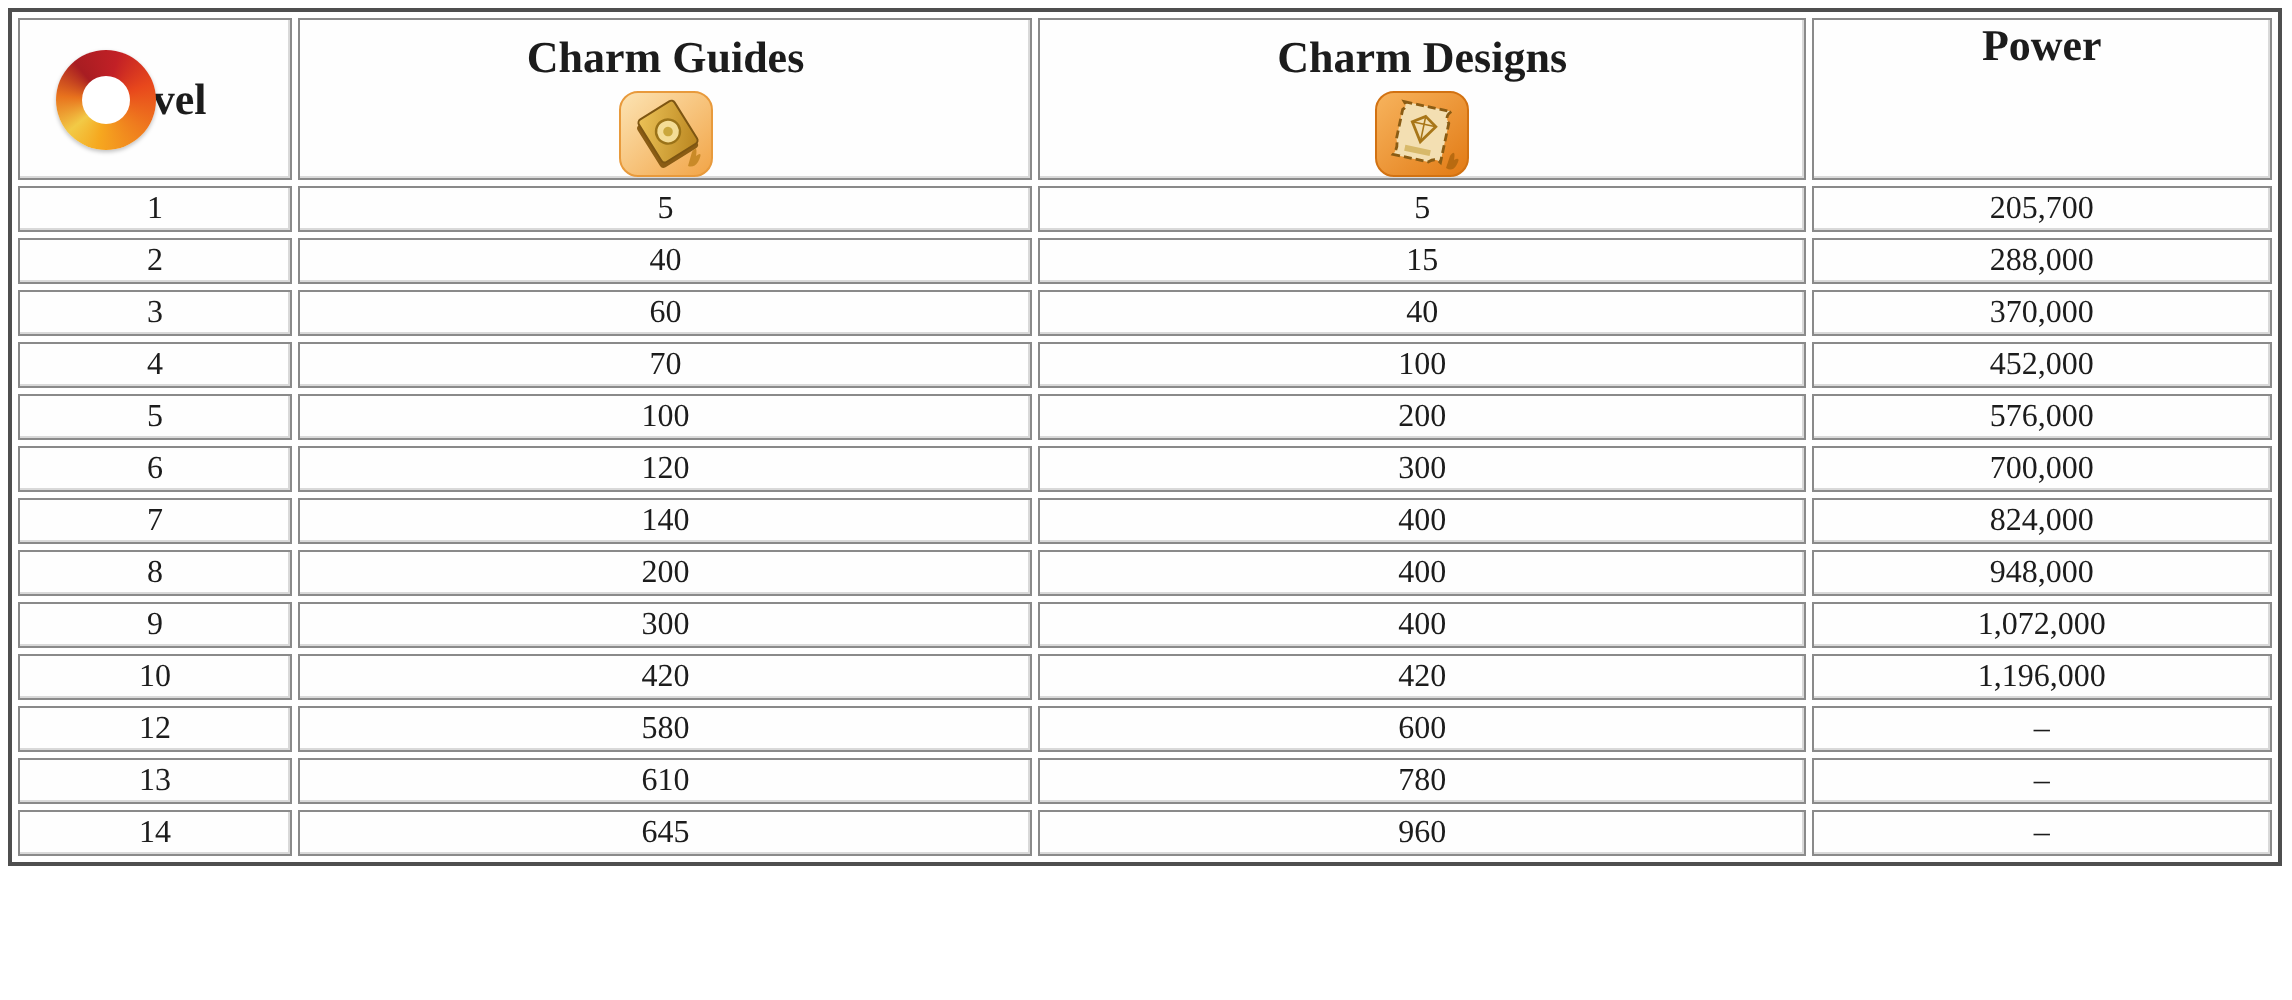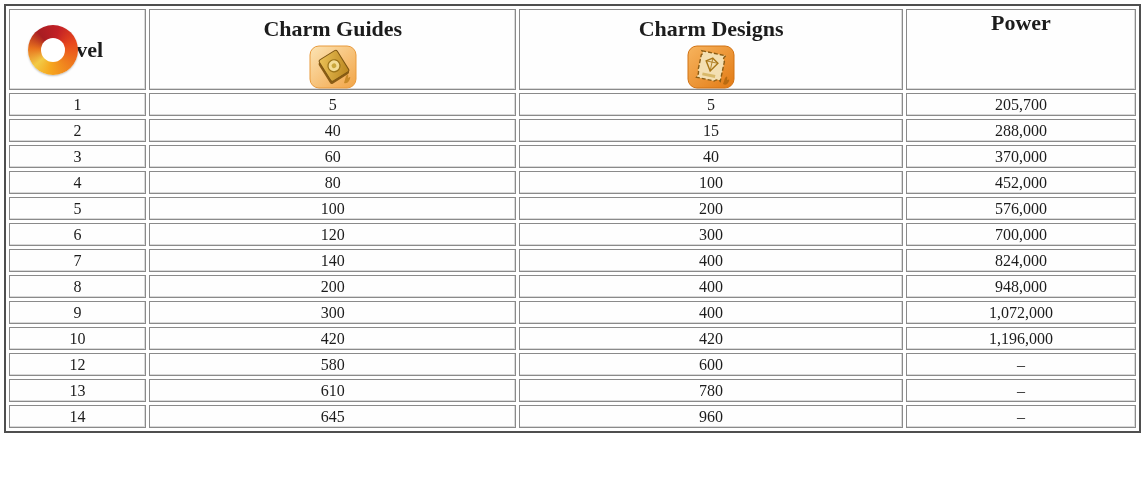--- a/index.html
+++ b/index.html
@@ -142,21 +142,21 @@
         <td>288,000</td>
       </tr>
       <tr>
         <td>3</td>
         <td>60</td>
         <td>40</td>
         <td>370,000</td>
       </tr>
       <tr>
         <td>4</td>
-        <td>80</td>
+        <td>70</td>
         <td>100</td>
         <td>452,000</td>
       </tr>
       <tr>
         <td>5</td>
         <td>100</td>
         <td>200</td>
         <td>576,000</td>
       </tr>
       <tr>

